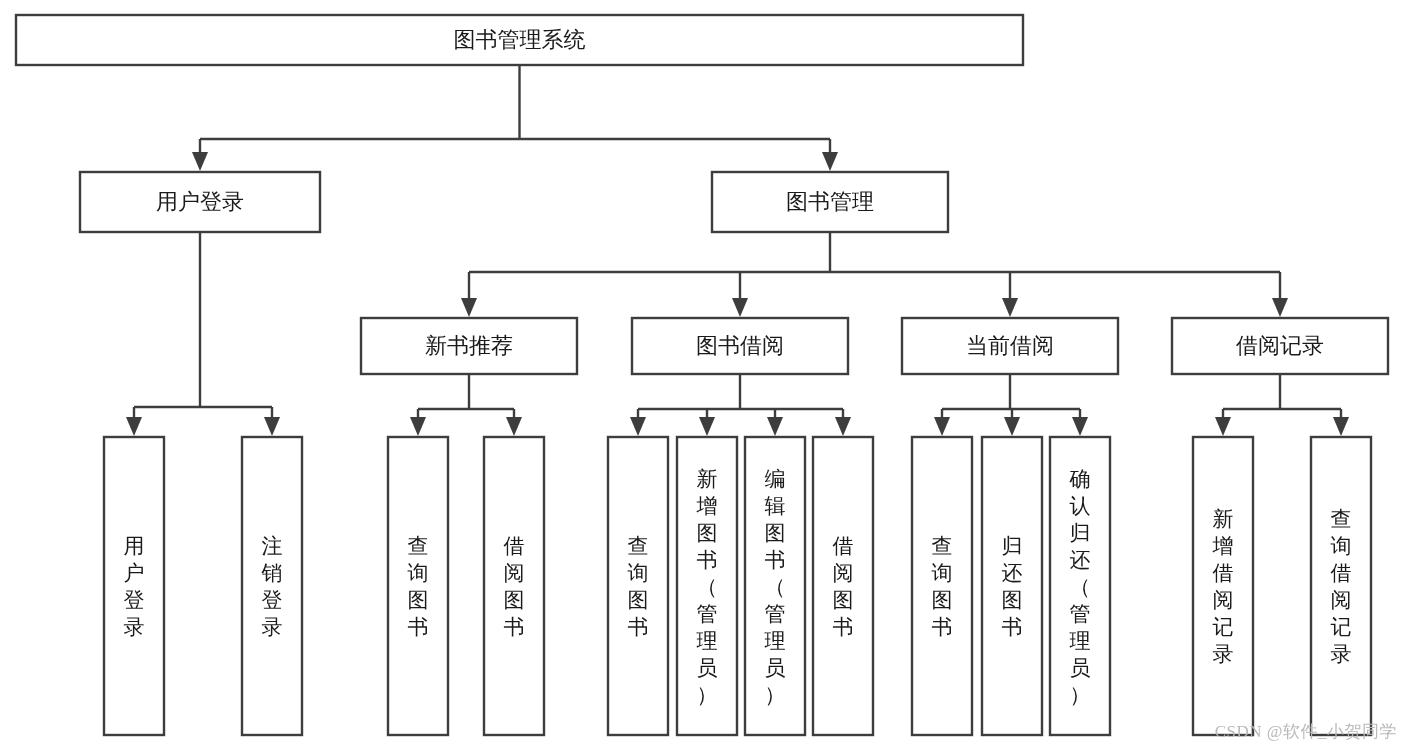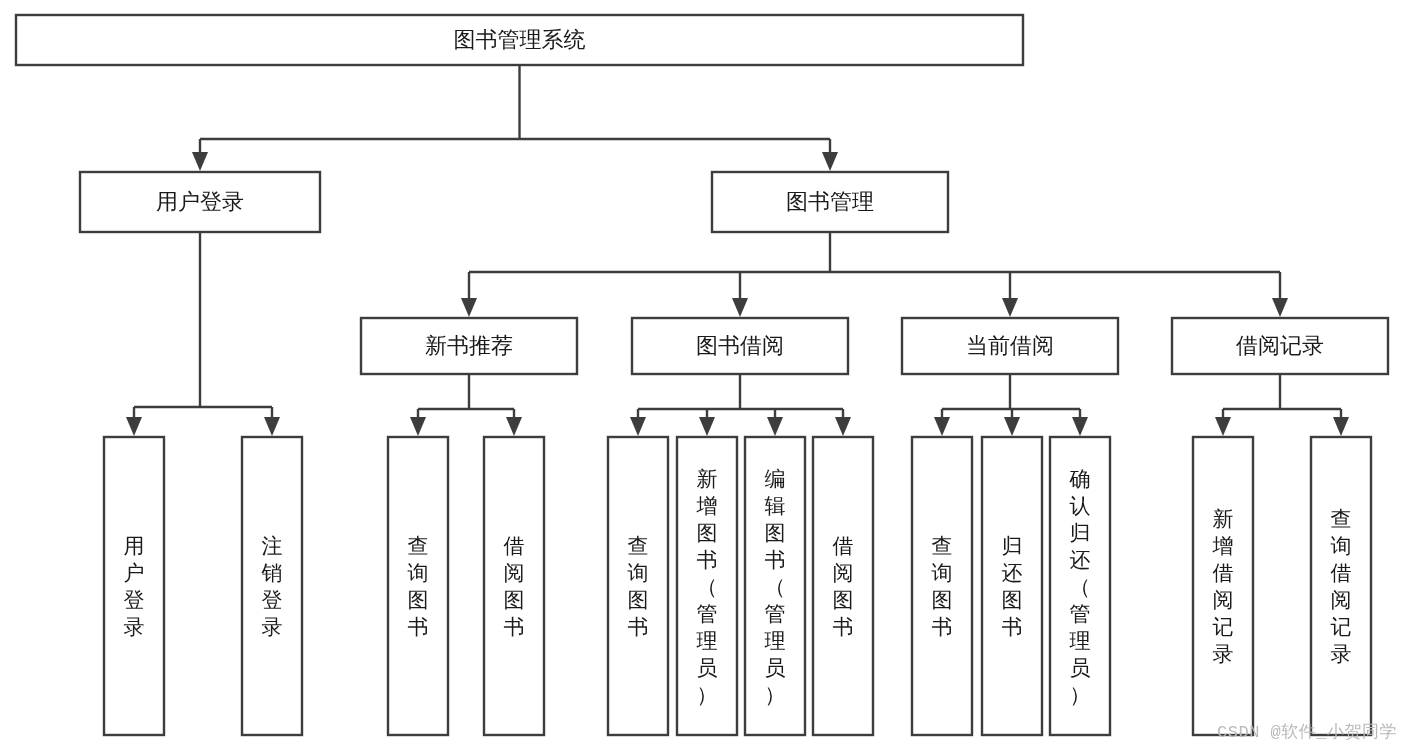--- a/index.html
+++ b/index.html
@@ -49,21 +49,21 @@
   .node-label-vertical {
     fill: #1a1a1a;
     font-family: "Liberation Sans", "DejaVu Sans", sans-serif;
     font-size: 21px;
     text-anchor: middle;
   }
   .watermark {
     position: absolute;
     right: 8px;
     bottom: 4px;
-    font-family: Liberation Mono, monospace;
+    font-family: Liberation Serif, serif;
     font-size: 17px;
     color: #b9b9b9;
     letter-spacing: 0.5px;
     white-space: nowrap;
     pointer-events: none;
   }
 </style>
 </head>
 <body>
 

